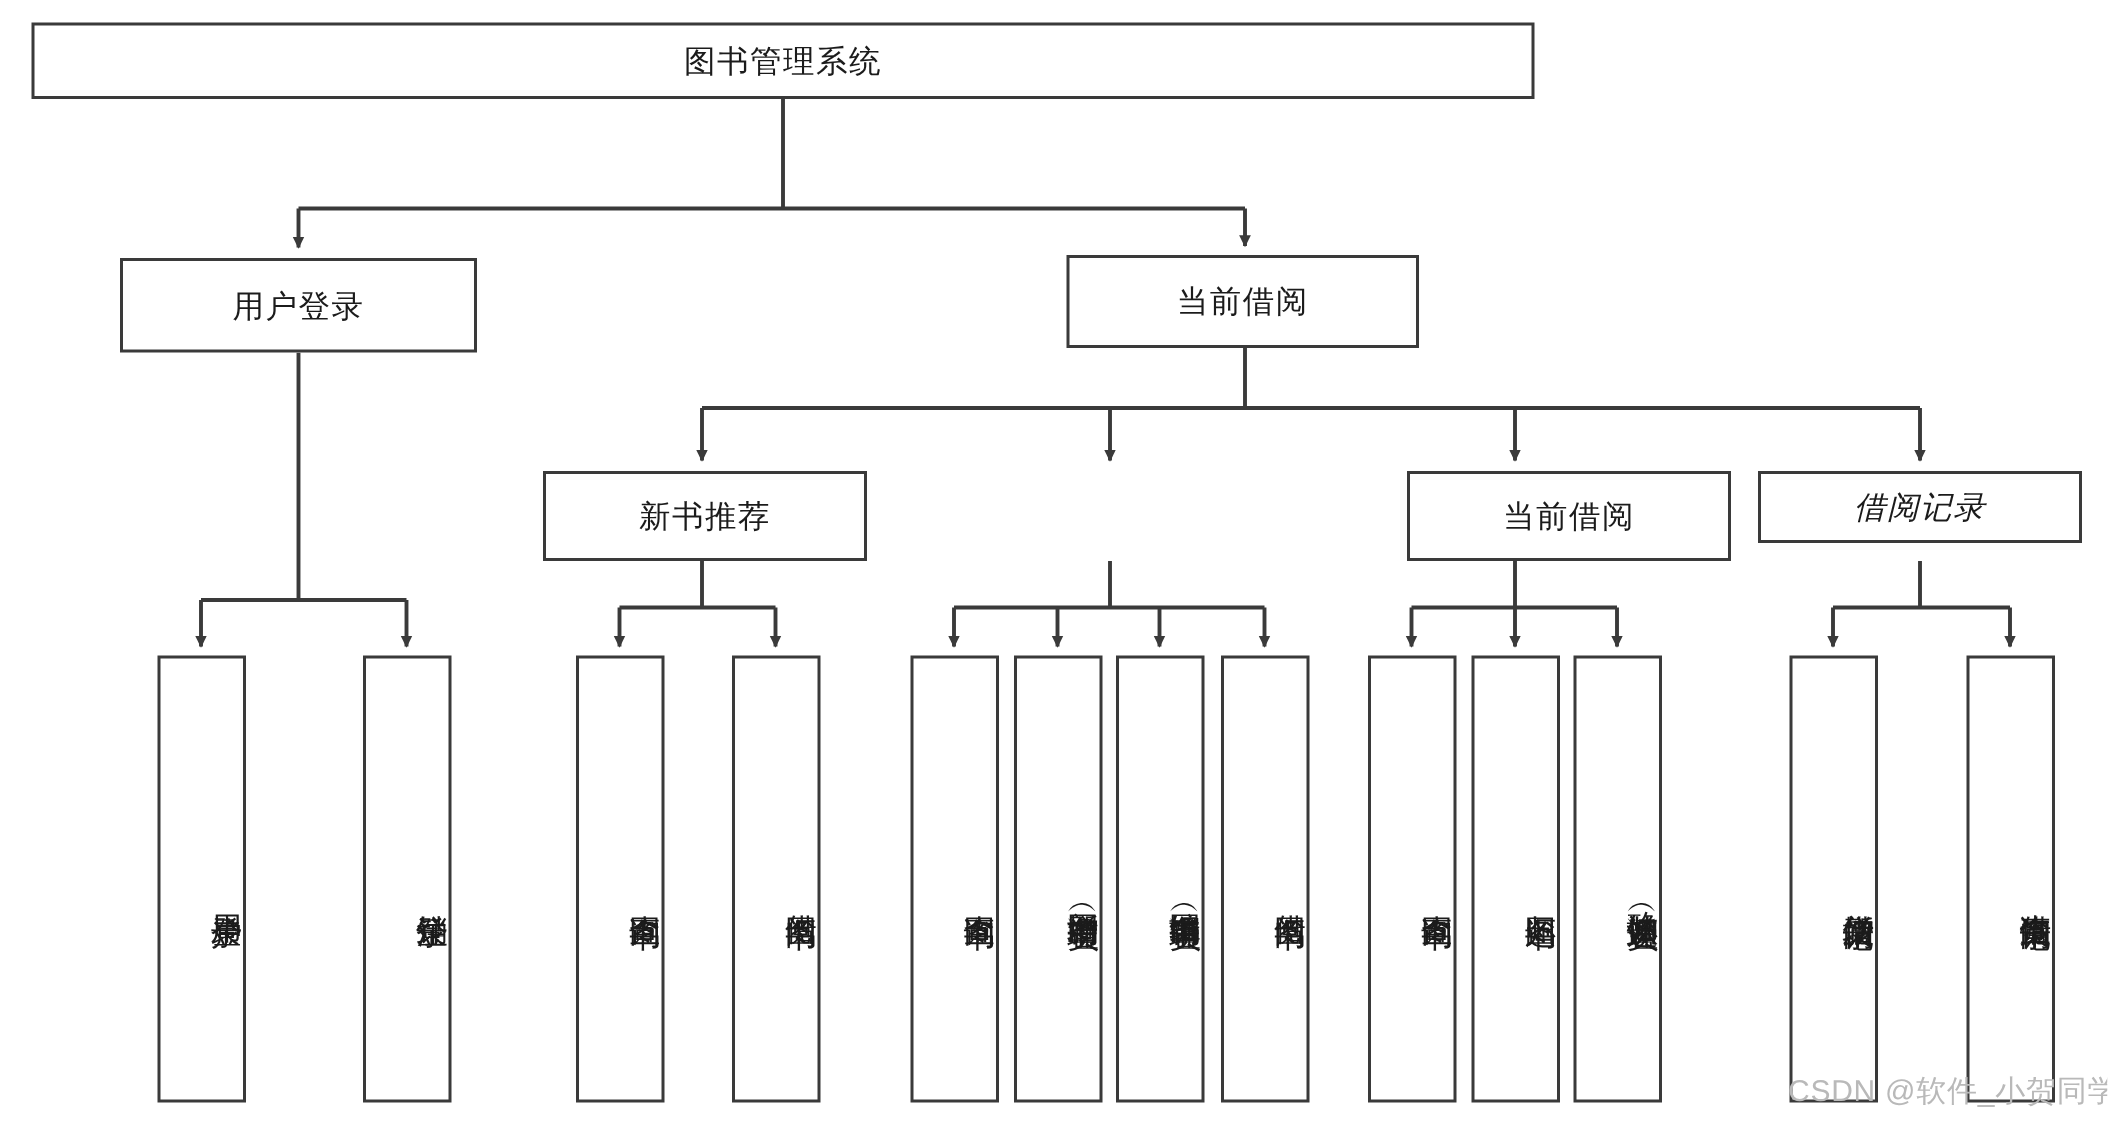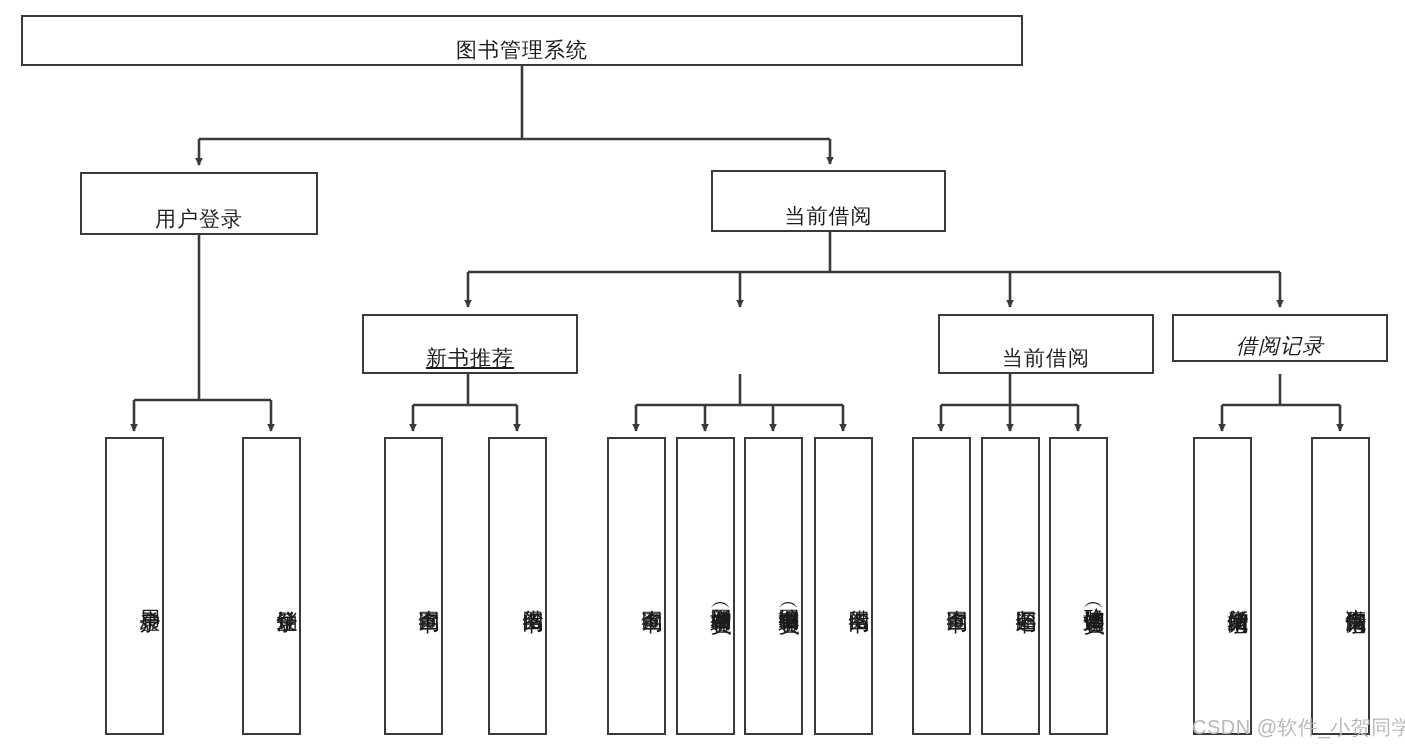--- a/index.html
+++ b/index.html
@@ -31,21 +31,20 @@
     background: #ffffff;
     border: 2px solid #3a3a3a;
     display: flex;
     align-items: center;
     justify-content: center;
     color: #1b1b1b;
   }
   .node.horiz {
     font-size: 21px;
     letter-spacing: 1px;
-    align-items: flex-end;
   }
   .node.vert {
     writing-mode: vertical-rl;
     text-orientation: upright;
     align-items: flex-start;
     justify-content: center;
     padding-top: 18px;
     font-size: 21px;
     line-height: 1.18;
     letter-spacing: 1px;
@@ -123,21 +122,21 @@
     <span>图书管理系统</span>
   </div>
 
   <div class="node horiz" style="left:80px; top:172px; width:238px; height:63px;">
     <span>用户登录</span>
   </div>
   <div class="node horiz" style="left:711px; top:170px; width:235px; height:62px;">
     <span>当前借阅</span>
   </div>
 
-  <div class="node horiz" style="left:362px; top:314px; width:216px; height:60px;text-decoration:underline;">
+  <div class="node horiz" style="left:362px; top:314px; width:216px; height:60px;">
     <span>新书推荐</span>
   </div>
   <div class="node horiz" style="left:938px; top:314px; width:216px; height:60px;">
     <span>当前借阅</span>
   </div>
   <div class="node horiz" style="left:1172px; top:314px; width:216px; height:48px;font-style:italic;">
     <span>借阅记录</span>
   </div>
 
   <div class="node vert" style="left:105px; top:437px; width:59px; height:298px;">

